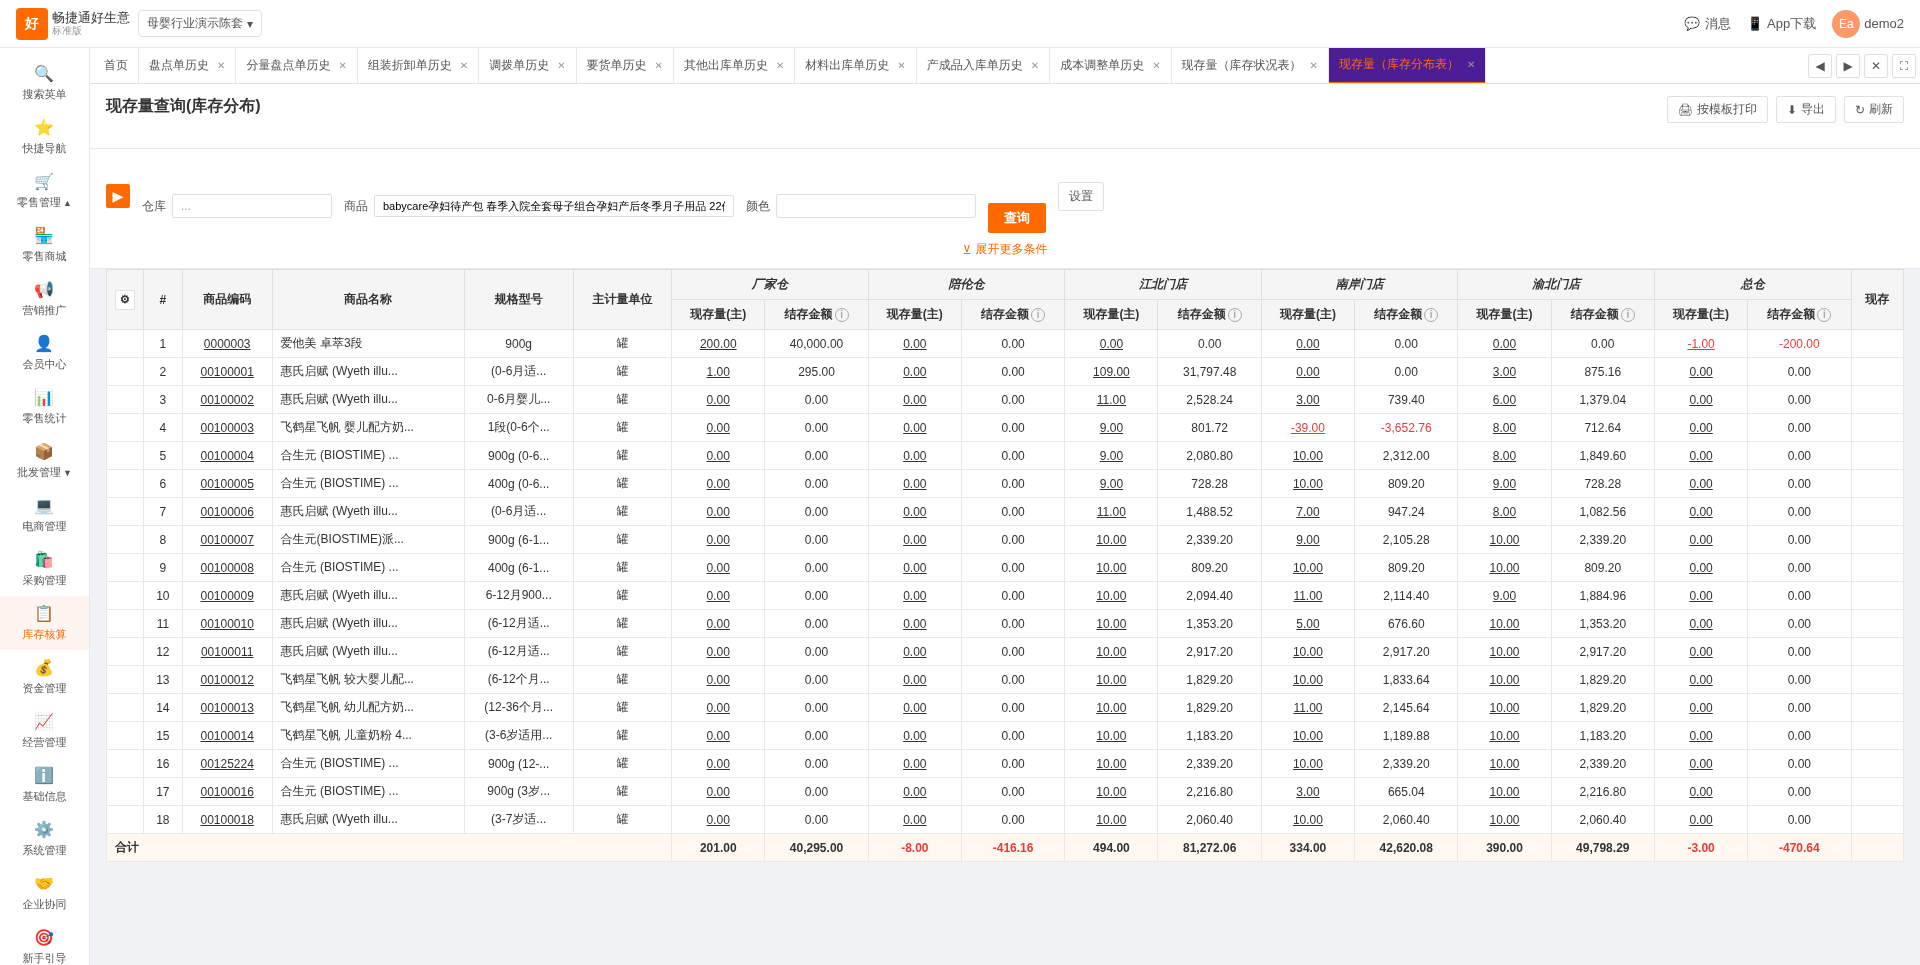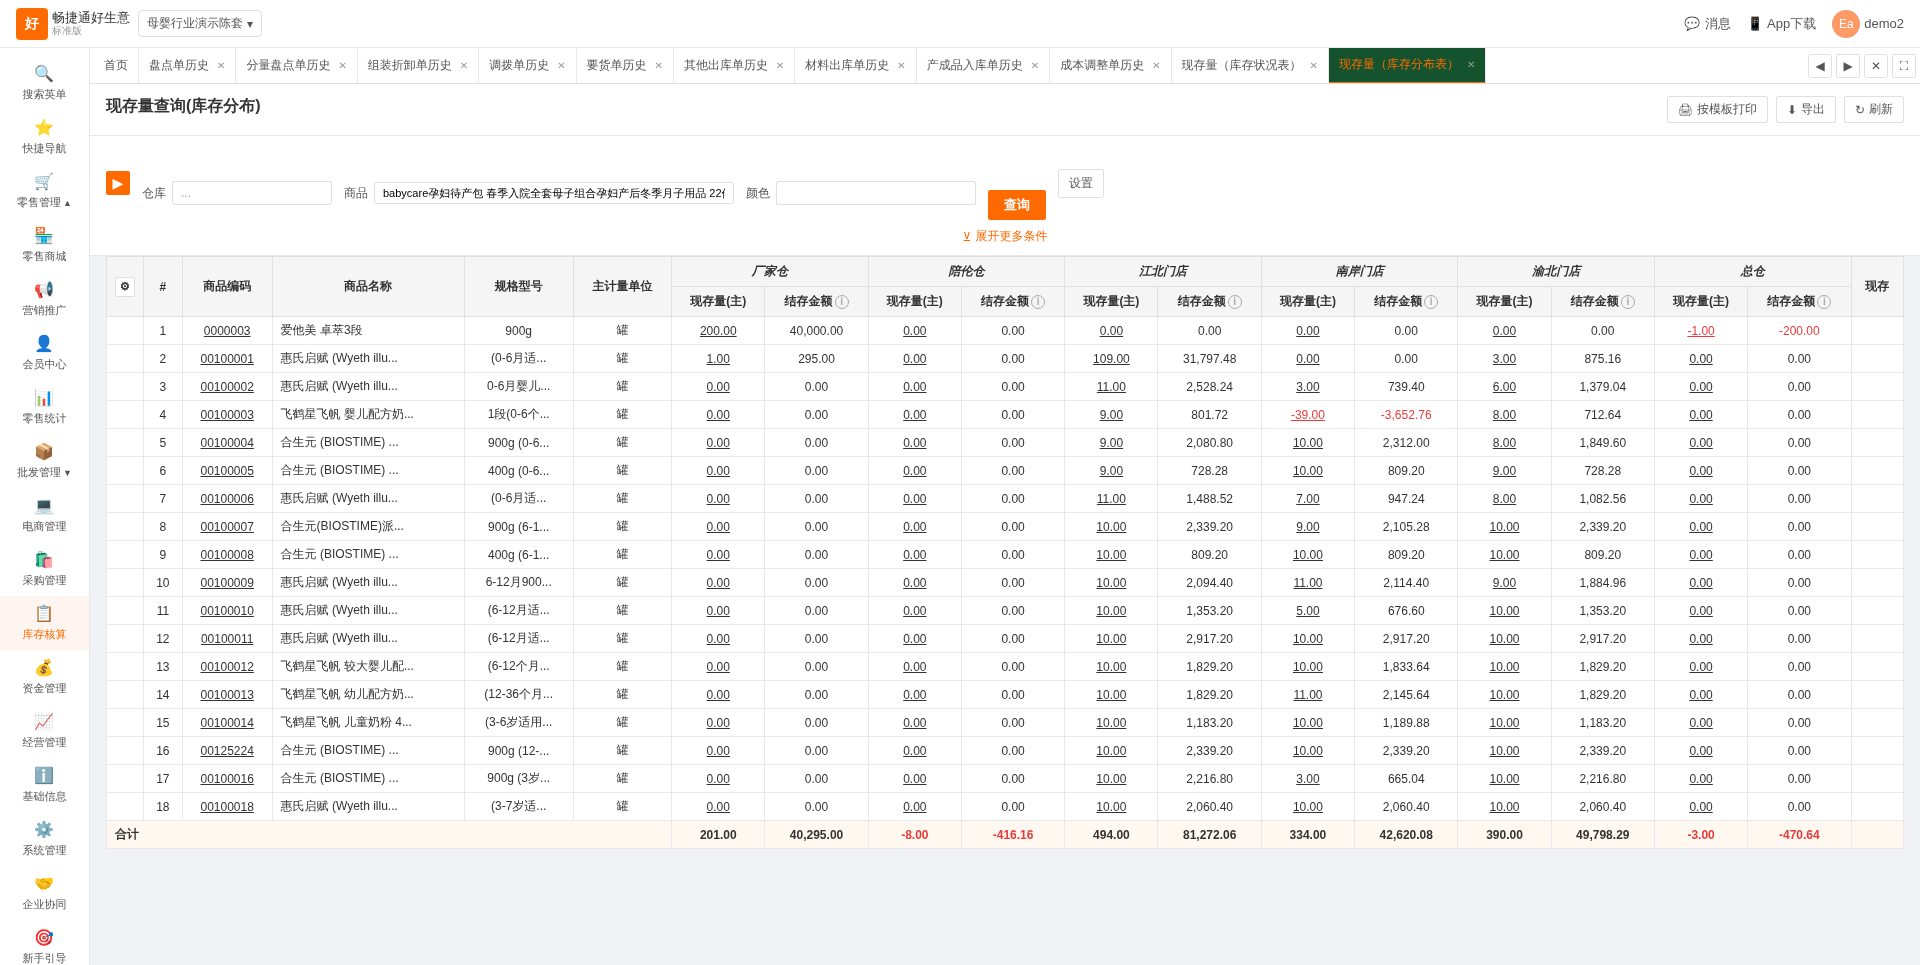--- a/index.html
+++ b/index.html
@@ -23,30 +23,30 @@
     .sidebar { width: 90px; background: #fff; border-right: 1px solid #e8e8e8; display: flex; flex-direction: column; align-items: center; padding-top: 8px; overflow-y: auto; flex-shrink: 0; }
     .sidebar-item { width: 100%; display: flex; flex-direction: column; align-items: center; padding: 8px 4px; cursor: pointer; font-size: 11px; color: #555; gap: 4px; }
     .sidebar-item.active { background: #fff5f0; color: #ff6a00; }
     .sidebar-item.active .sidebar-icon { color: #ff6a00; }
     .sidebar-icon { font-size: 16px; }
     .sidebar-item-with-arrow { display: flex; align-items: center; justify-content: center; gap: 2px; }
 
     
     .nav-tabs-area { background: #fff; border-bottom: 1px solid #e0e0e0; display: flex; align-items: center; padding: 0 4px; height: 36px; overflow: hidden; }
     .nav-tab { display: flex; align-items: center; padding: 0 10px; height: 36px; font-size: 12px; color: #555; border-right: 1px solid #e8e8e8; white-space: nowrap; cursor: pointer; gap: 4px; flex-shrink: 0; }
-    .nav-tab.active { color: #ff6a00; background: #14532d; border-bottom: 2px solid #ff6a00; }
+    .nav-tab.active { color: #ff6a00; background: #4c1d95; border-bottom: 2px solid #ff6a00; }
     .nav-tab .close-x { color: #999; font-size: 10px; margin-left: 4px; }
     .nav-tabs-controls { display: flex; align-items: center; margin-left: auto; gap: 4px; flex-shrink: 0; }
     .nav-arrow { width: 24px; height: 24px; border: 1px solid #e0e0e0; border-radius: 2px; display: flex; align-items: center; justify-content: center; cursor: pointer; color: #555; font-size: 12px; }
 
     
     .content-area { flex: 1; display: flex; flex-direction: column; overflow: hidden; }
 
     
-    .page-header { background: #fff; padding: 12px 16px 4px 16px; border-bottom: 1px solid #e8e8e8; }
+    .page-header { background: #fff; padding: 12px 16px 17px 16px; border-bottom: 1px solid #e8e8e8; }
     .page-title { font-size: 16px; font-weight: bold; color: #333; margin-bottom: 10px; }
     .page-actions { display: flex; justify-content: flex-end; gap: 8px; padding-bottom: 8px; }
     .btn-template-print { display: flex; align-items: center; gap: 4px; padding: 4px 10px; border: 1px solid #e0e0e0; border-radius: 2px; cursor: pointer; font-size: 12px; color: #555; background: #fff; }
     .btn-export { display: flex; align-items: center; gap: 4px; padding: 4px 10px; border: 1px solid #e0e0e0; border-radius: 2px; cursor: pointer; font-size: 12px; color: #555; background: #fff; }
     .btn-refresh { display: flex; align-items: center; gap: 4px; padding: 4px 10px; border: 1px solid #e0e0e0; border-radius: 2px; cursor: pointer; font-size: 12px; color: #555; background: #fff; }
 
     
     .search-area { background: #fff; padding: 10px 16px; border-bottom: 1px solid #e8e8e8; }
     .search-row { display: flex; align-items: center; gap: 12px; flex-wrap: nowrap; }
     .search-field { display: flex; align-items: center; gap: 6px; margin-top: 20px; }

